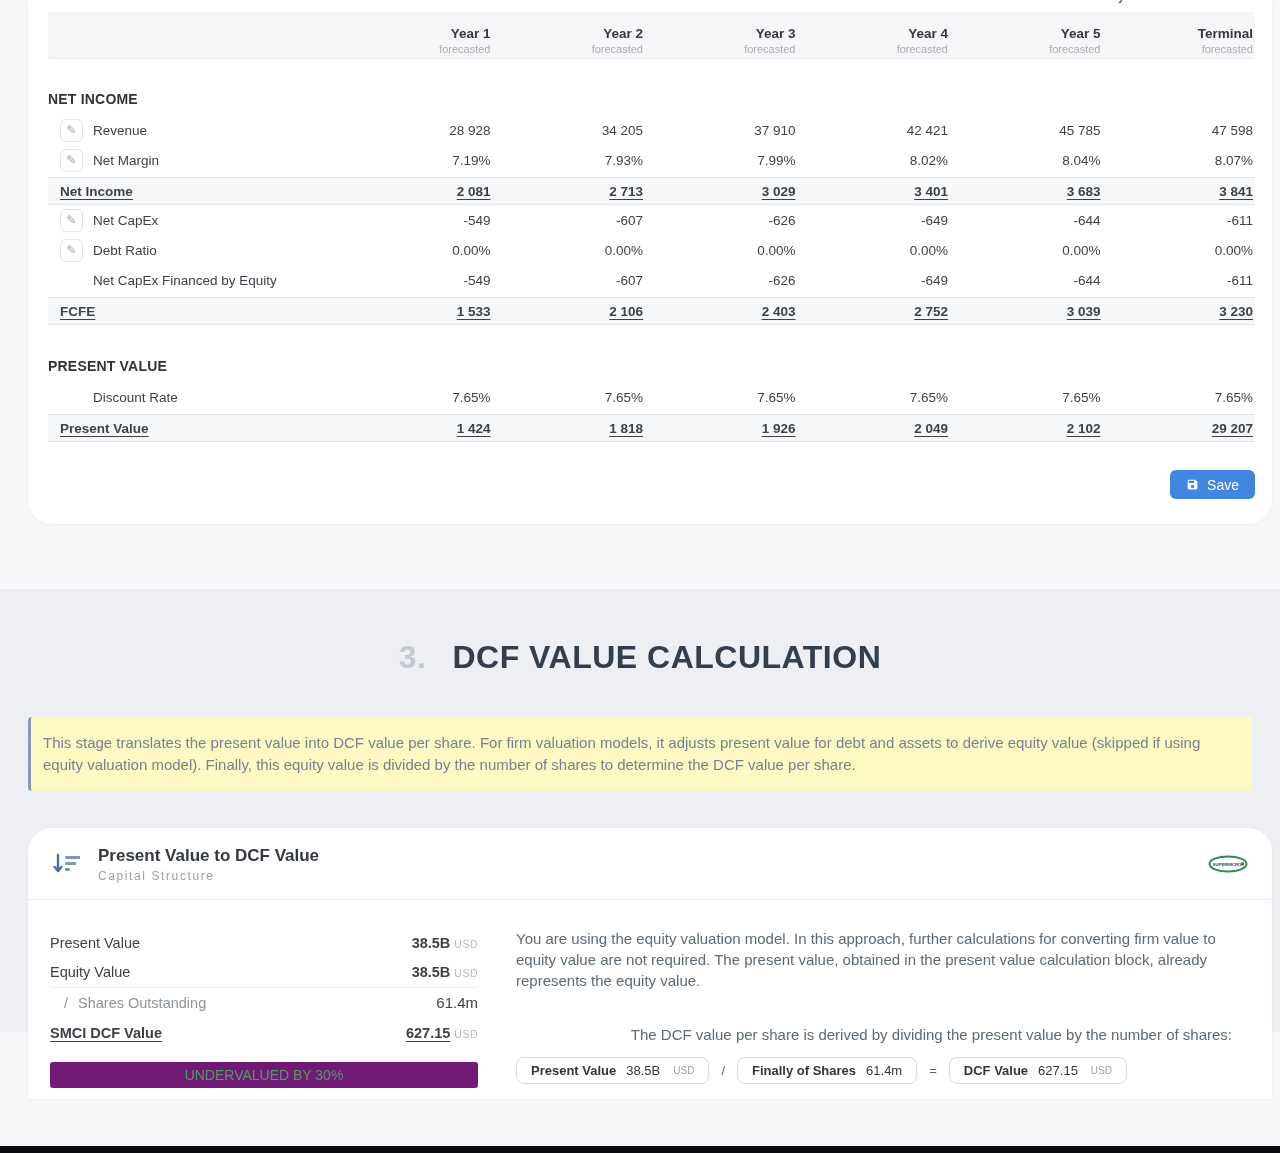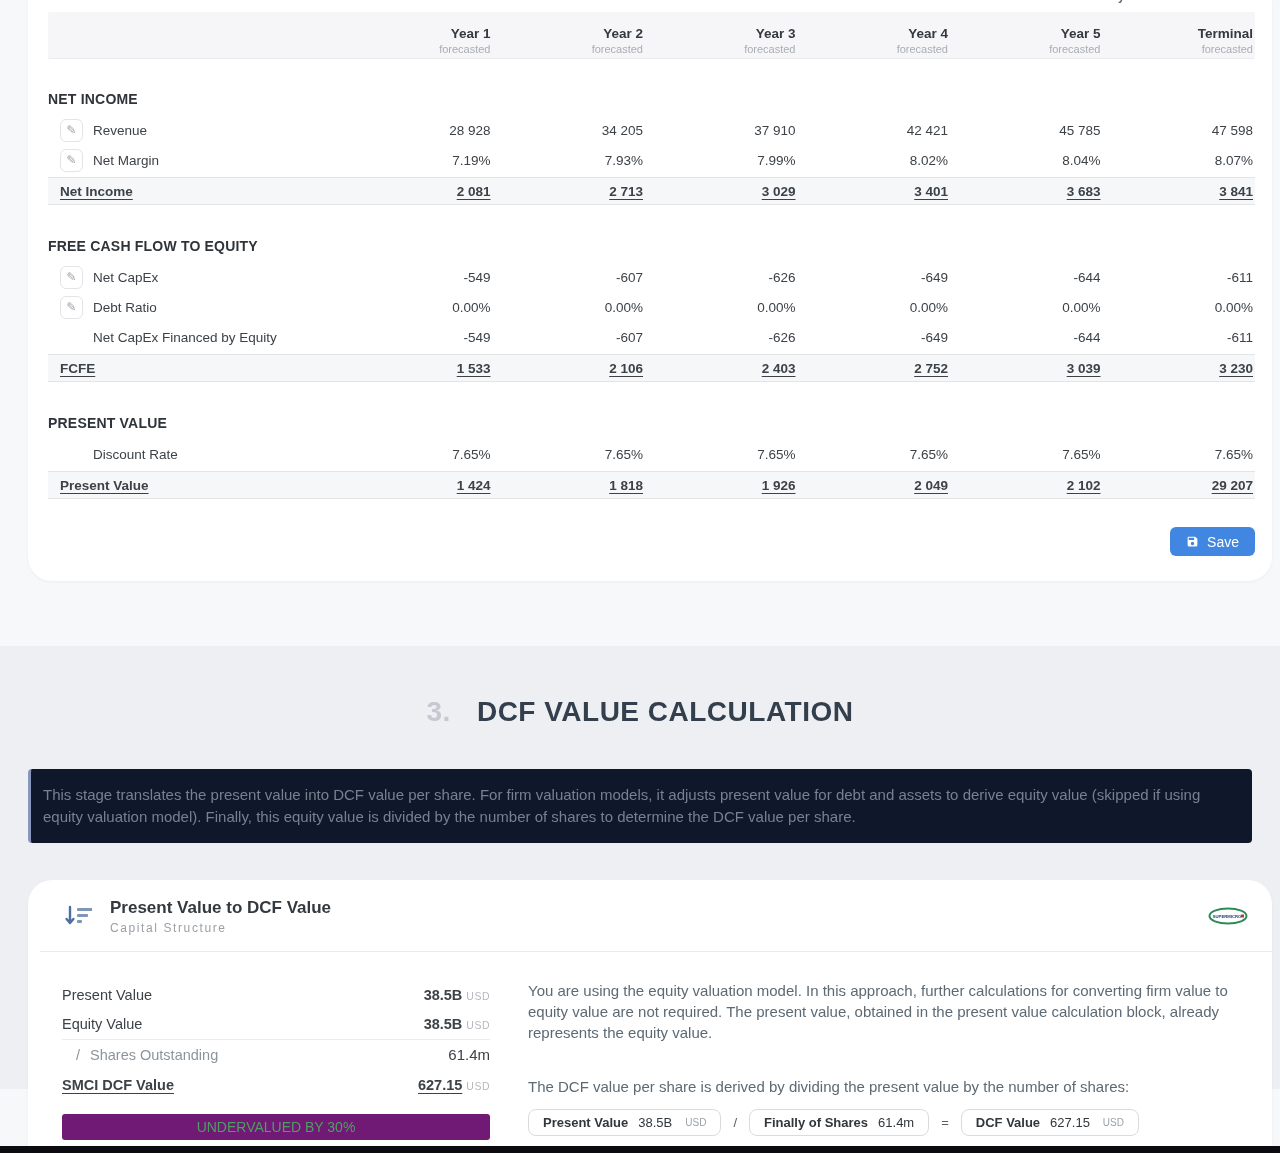--- a/index.html
+++ b/index.html
@@ -2,21 +2,21 @@
 <html><head>
 <meta charset="utf-8">
 <style>
   * { margin:0; padding:0; box-sizing:border-box; }
   html,body { width:1280px; height:1153px; overflow:hidden; }
   body {
     font-family:"Liberation Sans","DejaVu Sans",sans-serif;
     background:#f7f8fa; color:#3c4248; position:relative;
   }
   
-  .card { background:#fff; box-shadow:0 1px 3px rgba(30,40,60,.05);padding-left:12px; }
+  .card { background:#fff; box-shadow:0 1px 3px rgba(30,40,60,.05); }
 
   
   .card-table {
     position:relative; margin:0 8px 0 28px; width:1244px;
     border-radius:0 0 24px 24px; padding:12px 17px 25px 20px;
   }
   .clip-labels {
     position:absolute; top:-11px; right:24px; display:flex; gap:46px;
     font-size:12px; font-weight:bold; color:#5f6a74;
   }
@@ -53,25 +53,25 @@
   }
   .save-row { display:flex; justify-content:flex-end; margin-top:28px; }
   .save-btn {
     display:flex; align-items:center; gap:8px; background:#4186e0; color:#fff;
     border:none; border-radius:6px; height:29px; padding:14px 16px;
     font-size:14px; font-family:inherit; cursor:pointer;
   }
 
   
   .stage-band { background:#edeff3; margin-top:65px; padding-top:50px; height:443px; }
-  .stage-heading { text-align:center; font-size:28px; font-weight:800; letter-spacing:.5px; }
+  .stage-heading { text-align:center; font-size:32px; font-weight:800; letter-spacing:.5px; }
   .stage-heading .num { color:#c5cad2; margin-right:26px; }
   .stage-heading .ttl { color:#333f4d; }
   .info-box {
-    margin:41px 28px 0 28px; background:#0f172a; border-left:3px solid #8796ba;
+    margin:41px 28px 0 28px; background:#fef9c3; border-left:3px solid #8796ba;
     border-radius:4px; padding:15px 22px 15px 12px;
     font-size:15px; line-height:1.45; color:#76828f;
   }
 
   
   .card-pv {
     position:relative; margin:37px 8px 0 28px; width:1244px;
     border-radius:24px 24px 0 0; min-height:271px;
   }
   .pv-header { display:flex; align-items:center; padding:18px 24px 16px 24px; }
@@ -97,21 +97,21 @@
   .stat-row.emph .lbl, .stat-row.emph .val {
     font-weight:bold; text-decoration:underline; text-underline-offset:3px;
   }
   .badge {
     margin-top:14px; height:26px; background:#701a75; border-radius:3px;
     display:flex; align-items:center; justify-content:center;
     font-size:14px; color:#4e9e63;
   }
   .text-col { flex:1; }
   .text-col p { font-size:15px; line-height:21px; color:#5d6a74; }
-  .text-col .p2 { margin-top:33px; }
+  .text-col .p2 { margin-top:33px;text-align:right; }
   .formula-row { display:flex; align-items:center; gap:10px; margin-top:12px; }
   .pill {
     display:flex; align-items:baseline; gap:10px; background:#fff;
     border:1px solid #d9dbde; border-radius:8px; padding:6px 14px; height:27px;
     align-items:center;
   }
   .pill .plbl { font-size:13px; font-weight:bold; color:#30373d; }
   .pill .pval { font-size:13px; color:#30373d; }
   .pill .punit { font-size:10px; color:#9aa2a8; margin-left:3px; }
   .fop { font-size:13px; color:#565d63; padding:0 2px; }
@@ -192,21 +192,20 @@
         <span>Net Income</span>
       </div>
     <span class="tval">2 081</span>
     <span class="tval">2 713</span>
     <span class="tval">3 029</span>
     <span class="tval">3 401</span>
     <span class="tval">3 683</span>
     <span class="tval">3 841</span>
   </div>
 
-  <div class="sec-title">FREE CASH FLOW TO EQUITY</div>
 
   <div class="trow">
     <div class="tlabel">
       <span class="editbtn">
           <span class="pencil">✎</span>
         </span>
       <span>Net CapEx</span>
     </div>
     <span class="tval">-549</span>
     <span class="tval">-607</span>

